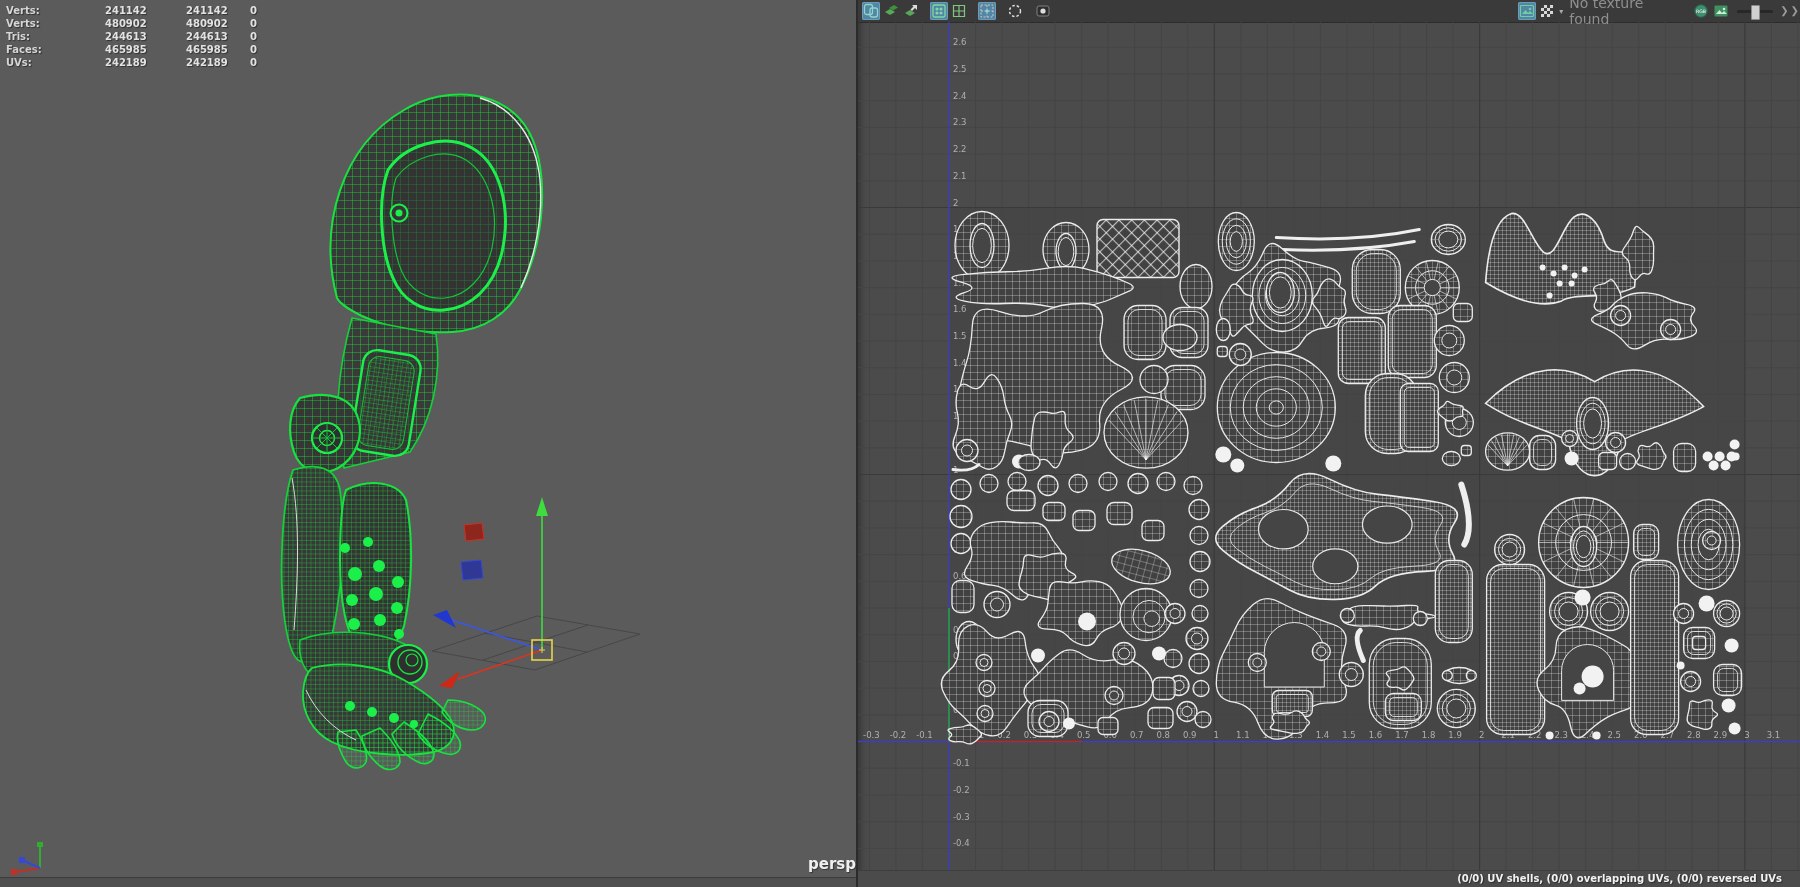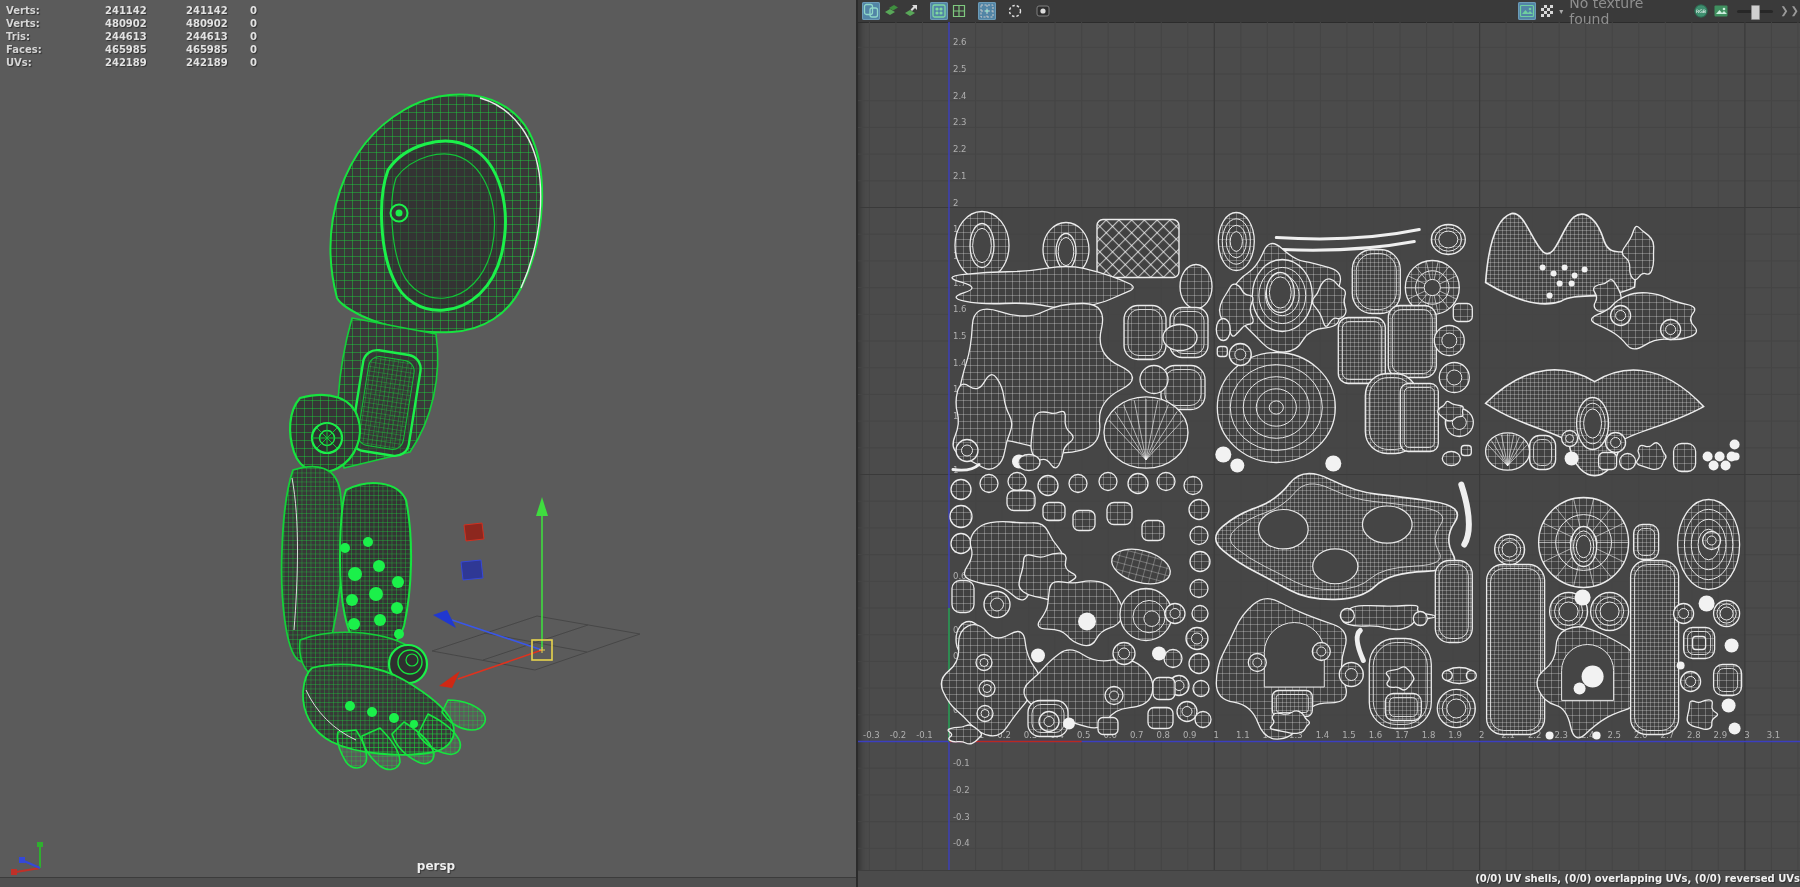--- a/index.html
+++ b/index.html
@@ -6,22 +6,22 @@
   #root{position:relative;width:1800px;height:887px;overflow:hidden;
         font-family:"DejaVu Sans",sans-serif;background:#5b5b5b;}
   
   #viewport{position:absolute;left:0;top:0;width:856px;height:887px;background:#5b5b5b;}
   #hud{position:absolute;left:6px;top:4px;font-size:10px;font-weight:bold;color:#e2e2e2;
        text-shadow:1px 1px 1px rgba(0,0,0,.45);line-height:13px;}
   .hud-row{display:flex;justify-content:flex-end;}
   .hud-row .lbl{width:82px;color:#d6d6d6;}
   .hud-row .v1,.hud-row .v2{width:64px;margin-left:17px;}
   .hud-row .v3{width:40px;}
-  #persp-label{position:absolute;left:16px;right:0;bottom:14px;text-align:center;
-       font-size:12px;font-weight:bold;color:#efefef;text-shadow:1px 1px 1px rgba(0,0,0,.4);}
+  #persp-label{position:absolute;left:16px;right:0;bottom:14px;text-align:right;
+       font-size:15px;font-weight:bold;color:#efefef;text-shadow:1px 1px 1px rgba(0,0,0,.4);}
   #vp-bottom{position:absolute;left:0;right:0;bottom:0;height:9px;background:#505050;border-top:1px solid #3c3c3c;}
   
   #divider{position:absolute;left:856px;top:0;width:2px;height:887px;background:#2b2b2b;}
   
   #uvpanel{position:absolute;left:858px;top:0;width:942px;height:887px;background:#4b4b4b;
            box-shadow:inset 6px 0 6px -4px rgba(0,0,0,.35);}
   #uvtoolbar{position:absolute;left:0;top:0;width:942px;height:22px;background:#3a3a3a;
              border-bottom:1px solid #2c2c2c;display:flex;align-items:center;}
   .tb-btn{width:18px;height:18px;margin:0 1px;border-radius:2px;display:flex;align-items:center;
           justify-content:center;flex:0 0 auto;}
@@ -30,21 +30,21 @@
   .tb-gap{width:8px;flex:0 0 auto;}
   .tb-spacer{flex:1 1 auto;}
   #texture-status{font-size:14px;color:#8f8f8f;width:118px;flex:0 0 auto;margin:0 4px;}
   .caret{color:#aaa;font-size:8px;margin:0 2px;flex:0 0 auto;}
   #tb-slider{width:36px;height:3px;background:#272727;border-radius:2px;position:relative;margin:0 6px;flex:0 0 auto;}
   #tb-slider .handle{position:absolute;left:14px;top:-5px;width:7px;height:13px;background:#cfcfcf;border:1px solid #8a8a8a;border-radius:1px;}
   .chev{color:#9a9a9a;font-size:10px;margin:0 1px;flex:0 0 auto;line-height:22px;}
   #uvgrid{position:absolute;left:0;top:22px;width:942px;height:848px;}
   #uvstatus{position:absolute;left:0;bottom:0;width:942px;height:17px;background:#4b4b4b;
             border-top:1px solid #3e3e3e;font-size:10px;font-weight:bold;color:#f2f2f2;
-            text-align:right;line-height:16px;padding-right:0;box-sizing:border-box;
+            text-align:right;line-height:16px;padding-right:18px;box-sizing:border-box;
             text-shadow:1px 1px 1px rgba(0,0,0,.4);}
 </style>
 </head>
 <body>
 
 <div id="root">
 
   <div id="viewport">
     <svg width="856" height="887" style="position:absolute;left:0;top:0">
       <defs>

